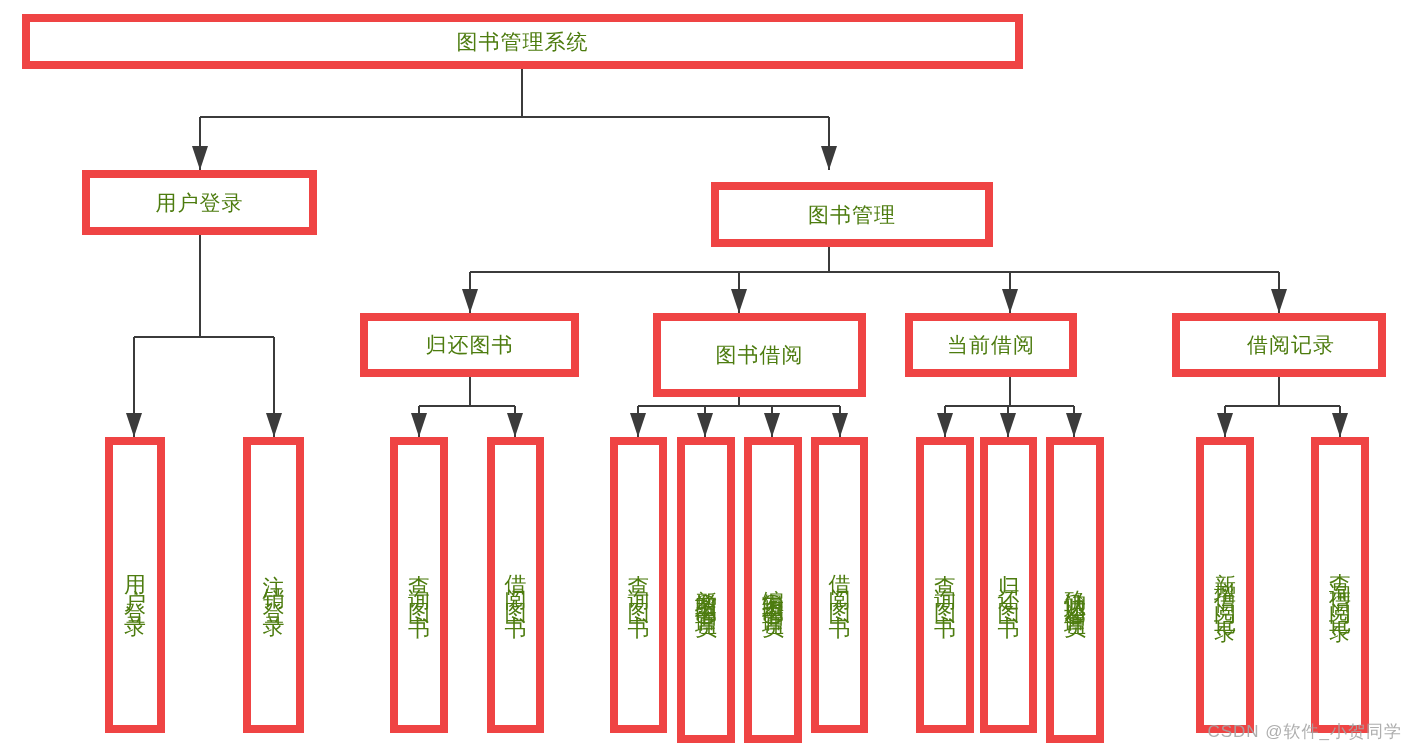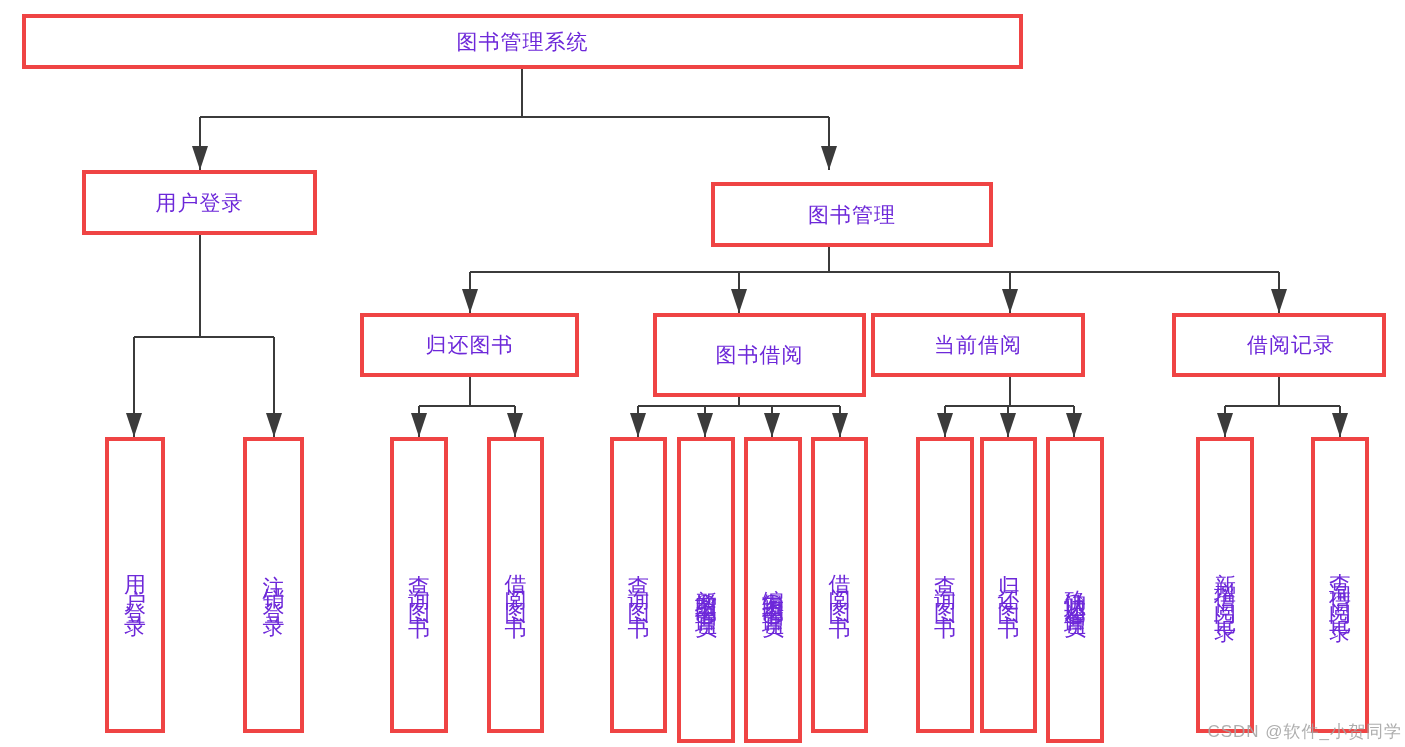--- a/index.html
+++ b/index.html
@@ -13,26 +13,26 @@
   }
   .connectors {
     position: absolute;
     left: 0; top: 0;
     width: 1405px; height: 747px;
     pointer-events: none;
   }
   .box {
     position: absolute;
     box-sizing: border-box;
-    border: 4px solid #ef4444;
+    border: 8px solid #ef4444;
     background: #ffffff;
     display: flex;
     align-items: center;
     justify-content: center;
-    color: #6d28d9;
+    color: #4d7c0f;
     text-align: center;
   }
   .h { font-size: 21px; letter-spacing: 1px; }
   .v {
     writing-mode: vertical-rl;
     text-orientation: mixed;
     font-size: 22px;
     line-height: 1;
   }
   .s14 { letter-spacing: 14px; }
@@ -92,21 +92,21 @@
     </g>
   </svg>
 
   <div class="box h" style="left:22px; top:14px; width:1001px; height:55px;">图书管理系统</div>
 
   <div class="box h" style="left:82px; top:170px; width:235px; height:65px;">用户登录</div>
   <div class="box h" style="left:711px; top:182px; width:282px; height:65px;">图书管理</div>
 
   <div class="box h" style="left:360px; top:313px; width:219px; height:64px;">归还图书</div>
   <div class="box h" style="left:653px; top:313px; width:213px; height:84px;">图书借阅</div>
-  <div class="box h" style="left:871px; top:313px; width:214px; height:64px;">当前借阅</div>
+  <div class="box h" style="left:905px; top:313px; width:172px; height:64px;">当前借阅</div>
   <div class="box h" style="left:1172px; top:313px; width:214px; height:64px;padding-left:24px;">借阅记录</div>
 
   <div class="box v s14" style="left:105px; top:437px; width:60px; height:296px;">用户登录</div>
   <div class="box v s14" style="left:243px; top:437px; width:61px; height:296px;">注销登录</div>
 
   <div class="box v s14" style="left:390px; top:437px; width:58px; height:296px;">查询图书</div>
   <div class="box v s14" style="left:487px; top:437px; width:57px; height:296px;">借阅图书</div>
 
   <div class="box v s14" style="left:610px; top:437px; width:57px; height:296px;">查询图书</div>
   <div class="box v s4" style="left:677px; top:437px; width:58px; height:306px;">新增图书（管理员）</div>

